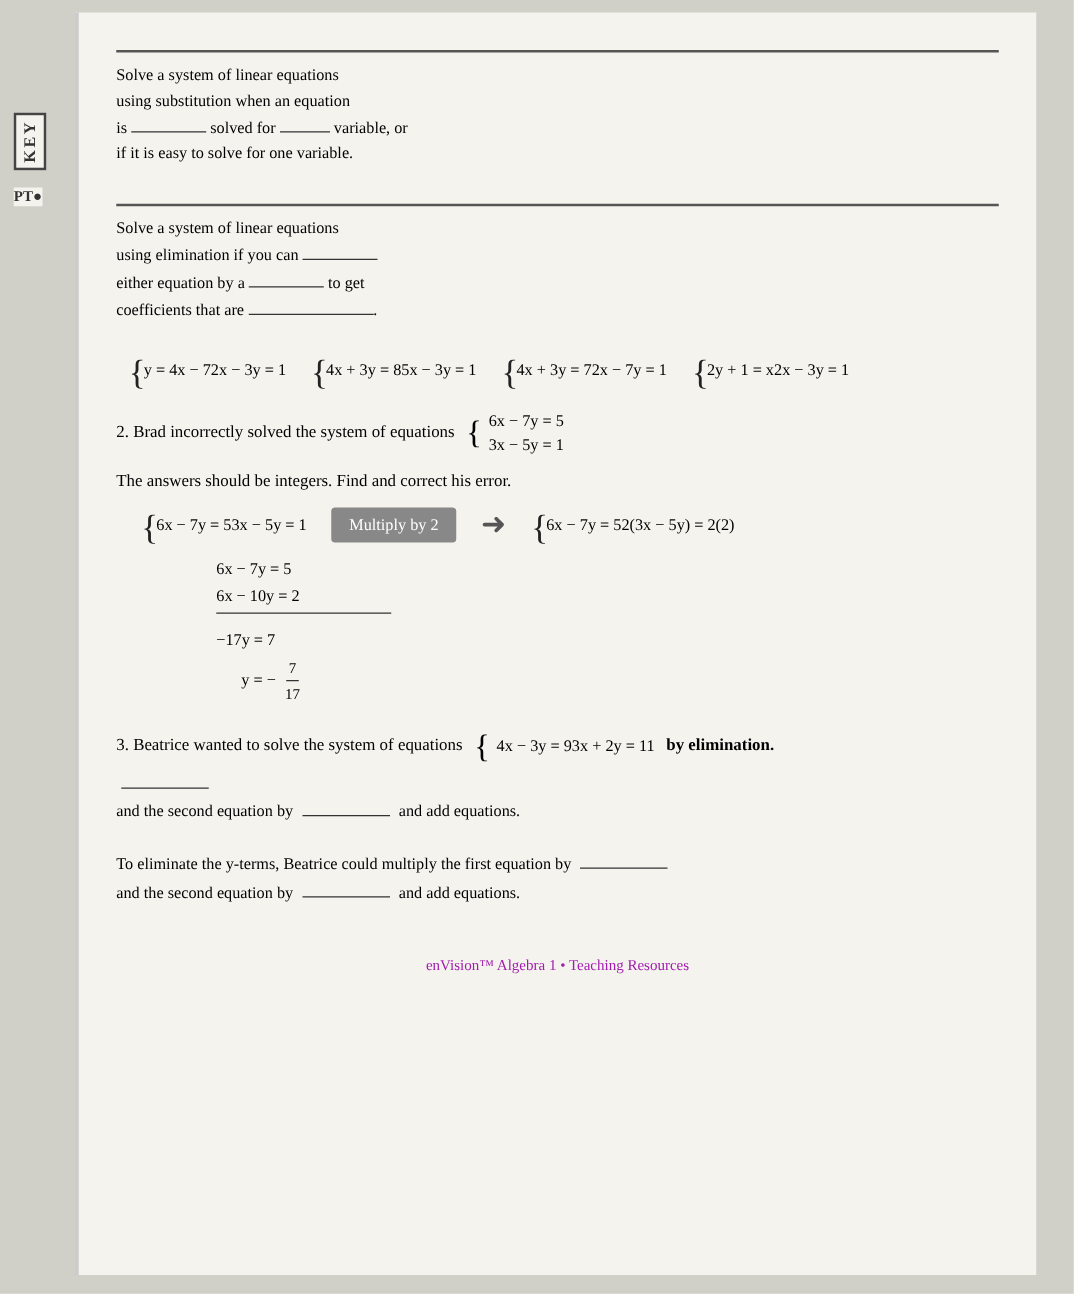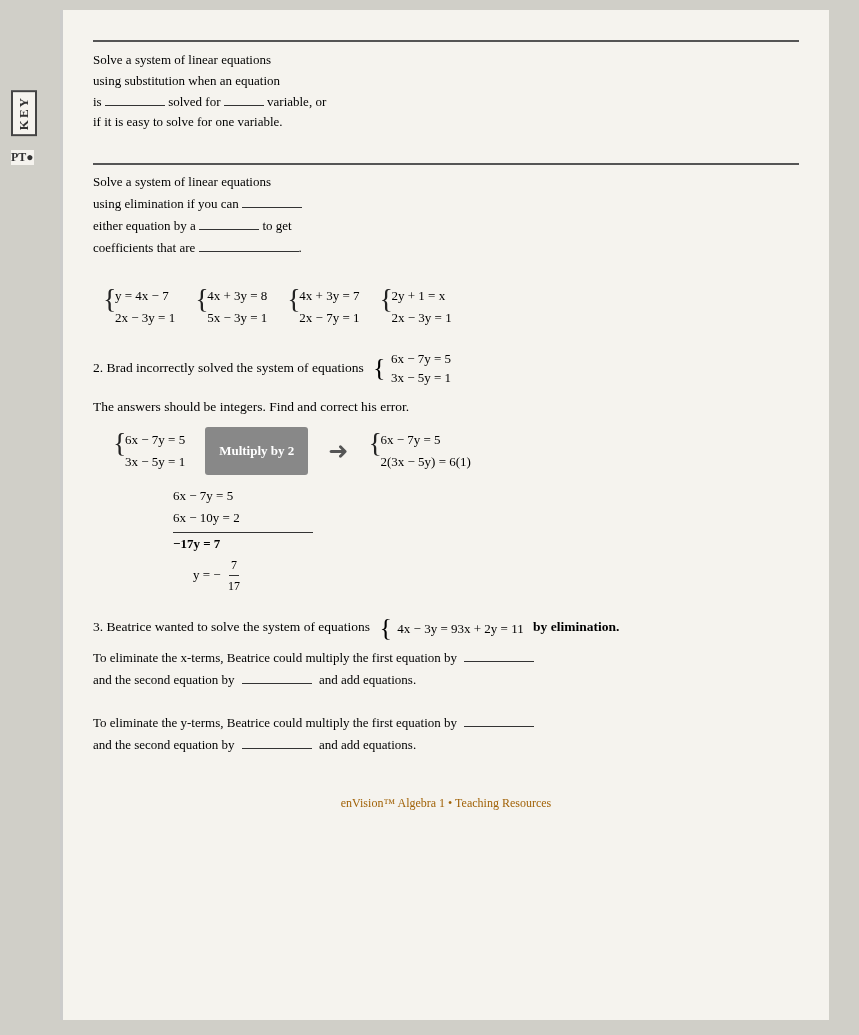--- a/index.html
+++ b/index.html
@@ -86,21 +86,20 @@
     }
     .equations-row {
       display: flex;
       gap: 20px;
       margin: 18px 0 18px 10px;
       align-items: center;
       flex-wrap: wrap;
     }
     .eq-system {
       display: inline-flex;
-      flex-direction: column;
       font-size: 13px;
       line-height: 1.7;
       position: relative;
       padding-left: 12px;
     }
     .eq-system::before {
       content: '{';
       position: absolute;
       left: 0;
       top: 0;
@@ -120,22 +119,22 @@
     .multiply-arrow-row {
       display: flex;
       align-items: center;
       gap: 20px;
       margin: 10px 0 10px 20px;
     }
     .multiply-box {
       background: #888;
       color: white;
       font-size: 13px;
-      font-weight: bold;
-      padding: 16px 14px;
+      font-weight: normal;
+      padding: 6px 14px;
       border-radius: 3px;
     }
     .arrow-right {
       font-size: 24px;
       color: #555;
     }
     .add-equations-section {
       font-size: 13px;
       margin: 10px 0 10px 20px;
       line-height: 1.7;
@@ -167,21 +166,21 @@
     }
     .blank-line {
       display: inline-block;
       border-bottom: 1px solid #333;
       min-width: 70px;
       margin: 0 4px;
     }
     .footer {
       text-align: center;
       font-size: 12px;
-      color: #a16207;
+      color: #a21caf;
       margin-top: 30px;
       padding-top: 10px;
     }
   </style>
 </head>
 <body>
 
 <div class="page">
 
   <div class="key-label">KEY</div>
@@ -247,29 +246,29 @@
 
     <div class="multiply-arrow-row">
       <div class="eq-system">
         <span>6x − 7y = 5</span>
         <span>3x − 5y = 1</span>
       </div>
       <div class="multiply-box">Multiply by 2</div>
       <div class="arrow-right">➜</div>
       <div class="eq-system">
         <span>6x − 7y = 5</span>
-        <span>2(3x − 5y) = 6(1)</span>
+        <span>2(3x − 5y) = 2(2)</span>
       </div>
     </div>
 
     <div class="add-equations-section">
       <div style="margin-top:8px; margin-left:60px;">
         <div>6x − 7y = 5</div>
         <div style="border-bottom: 1.5px solid #333; padding-bottom: 2px; width: 140px;"><span>6x − 10y = 2</span></div>
-        <div style="margin-top:0;font-weight:bold;">−17y = 7</div>
+        <div style="margin-top:10px;">−17y = 7</div>
         <div style="margin-left:20px;">
           <span>y = −</span>
           <span class="fraction">
             <span class="numerator">7</span>
             <span class="denominator">17</span>
           </span>
         </div>
       </div>
     </div>
   </div>
@@ -281,21 +280,20 @@
         <span style="font-size:26px; line-height:0.5; vertical-align:middle;">{</span>
         <span style="display:inline-flex; flex-direction:row; vertical-align:middle; font-size:13px; margin-left:2px; line-height:1.5;">
           <span>4x − 3y = 9</span>
           <span>3x + 2y = 11</span>
         </span>
       </span>
       <span style="margin-left:6px;font-weight:bold;">by elimination.</span>
     </div>
 
     <div class="eliminate-text">
-      <span>To eliminate the x-terms, Beatrice could multiply the first equation by</span>
       <span class="blank-line"></span><br>
       <span>and the second equation by</span>
       <span class="blank-line"></span>
       <span>and add equations.</span>
     </div>
 
     <div class="eliminate-text" style="margin-top:20px;">
       <span>To eliminate the y-terms, Beatrice could multiply the first equation by</span>
       <span class="blank-line"></span><br>
       <span>and the second equation by</span>

